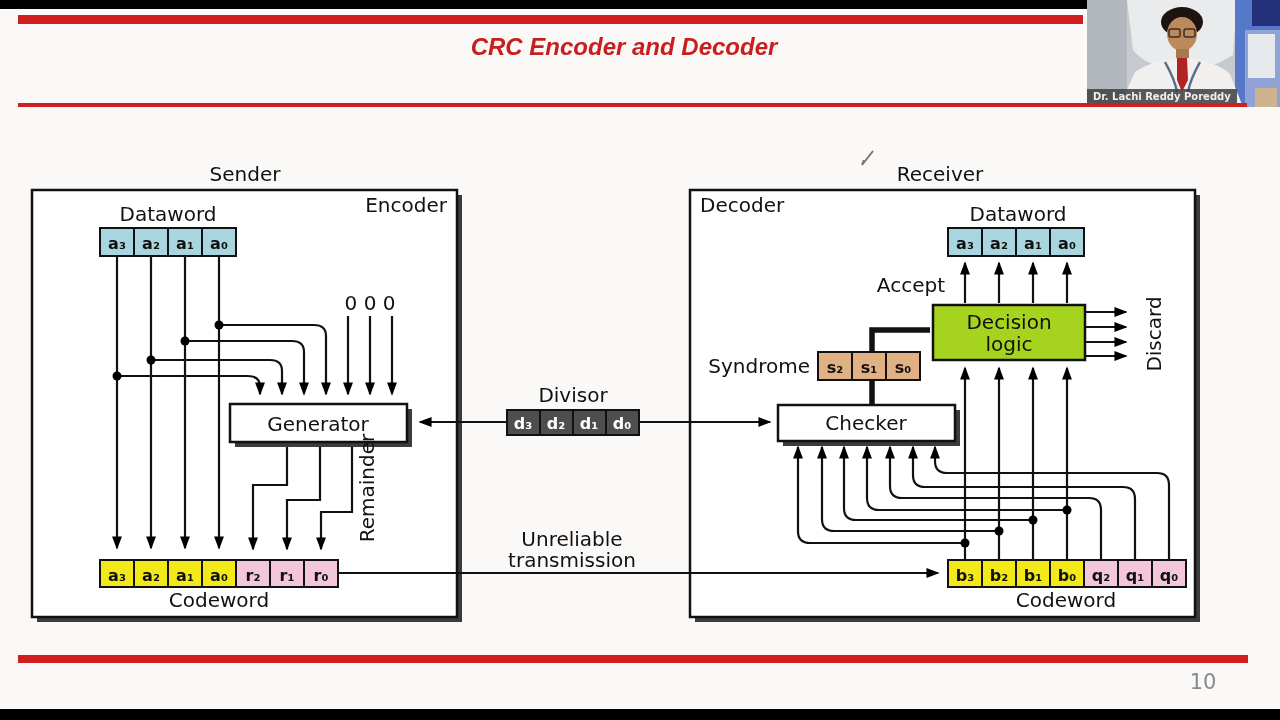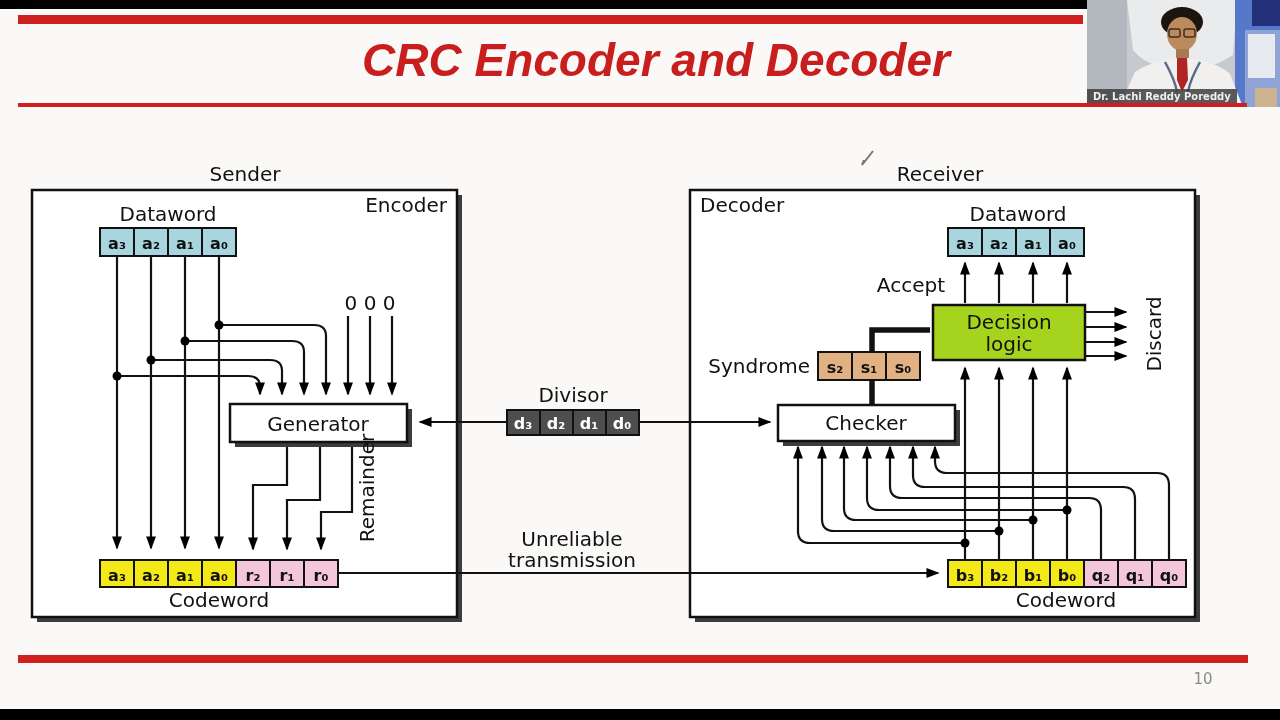--- a/index.html
+++ b/index.html
@@ -8,23 +8,23 @@
   #slide{position:absolute;left:0;top:9px;width:1280px;height:700px;background:#faf9f7;}
   .bar{position:absolute;left:0;width:1280px;background:#000;}
   #bar-top{top:0;height:9px;}
   #bar-bottom{top:709px;height:11px;}
   .redline{position:absolute;background:#cf1f1f;z-index:6;}
   #red-top{left:18px;top:15px;width:1065px;height:9px;}
   #red-under-title{left:18px;top:103px;width:1229px;height:4px;}
   #red-bottom{left:18px;top:655px;width:1230px;height:8px;}
   #slide-title{position:absolute;left:0;top:33px;width:1248px;text-align:center;
     font-family:"Liberation Sans",sans-serif;font-style:italic;font-weight:bold;
-    font-size:46px;color:#c81e1e;z-index:2;margin-left:32px;}
+    font-size:24px;color:#c81e1e;z-index:2;}
   #page-number{position:absolute;left:1183px;top:670px;width:40px;text-align:center;
-    color:#8a8a8a;font-size:15px;z-index:2;}
+    color:#8a8a8a;font-size:21px;z-index:2;}
   #webcam{position:absolute;left:1087px;top:0;width:193px;height:107px;overflow:hidden;
     background:#c9ccd1;z-index:4;}
   #presenter-name{position:absolute;left:0;bottom:3px;padding:2px 6px;
     background:rgba(62,62,62,0.85);color:#efefef;font-size:10px;white-space:nowrap;z-index:5;font-weight:bold;}
   #diagram{position:absolute;left:0;top:0;width:1280px;height:720px;z-index:3;}
   .ln{stroke:#111;stroke-width:2.2;fill:none;}
   .thick{stroke:#111;stroke-width:5.5;fill:none;}
   .bx{fill:#fff;stroke:#111;stroke-width:2.5;}
   .shadow{fill:#3c3c3c;stroke:none;}
   .cellstroke{stroke:#111;stroke-width:2;}

